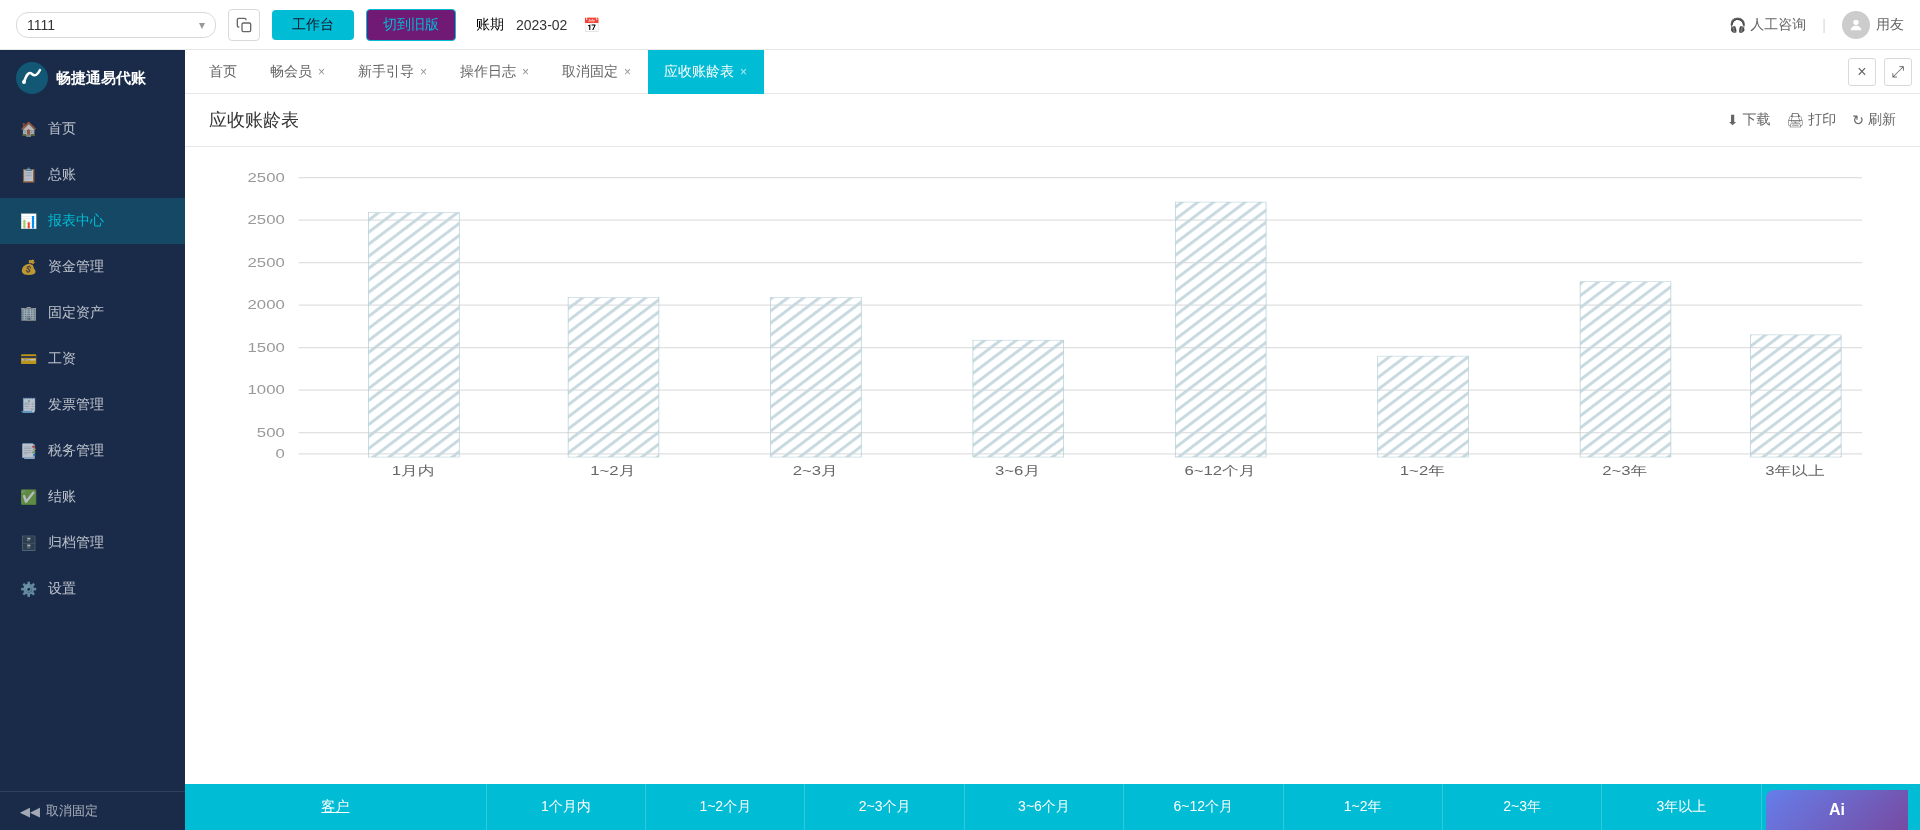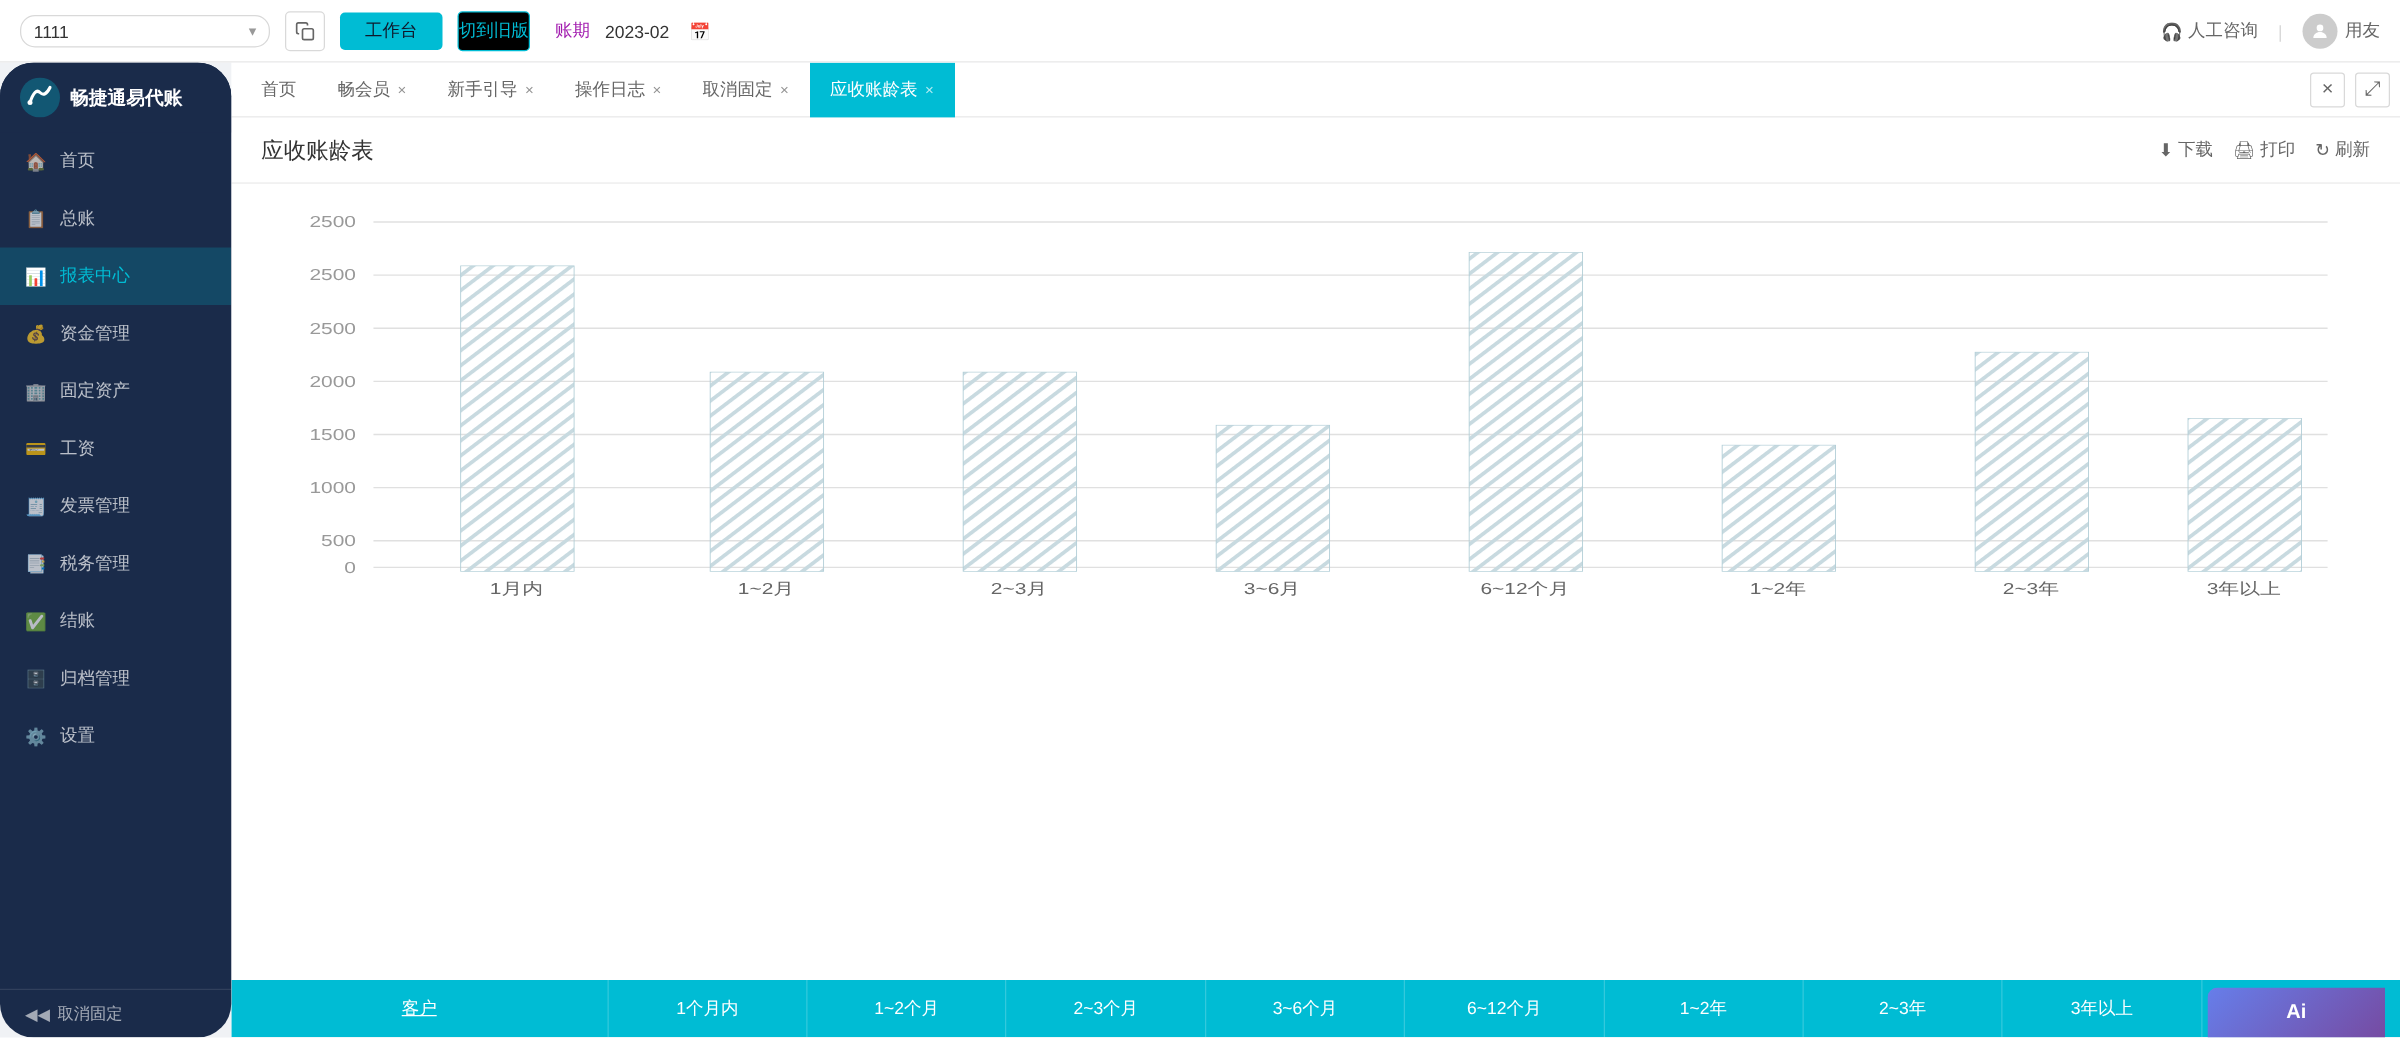--- a/index.html
+++ b/index.html
@@ -11,36 +11,36 @@
       background: #fff; border-bottom: 1px solid #e8e8e8; padding: 0 16px; gap: 12px; flex-shrink: 0;
     }
     .company-selector {
       display: flex; align-items: center; gap: 8px; border: 1px solid #d9d9d9;
       border-radius: 12px; padding: 4px 10px; min-width: 200px; cursor: pointer; background: #fff;
     }
     .company-name { font-size: 14px; color: #333; flex: 1; }
     .chevron-icon { color: #999; font-size: 12px; }
     .copy-icon-btn { width: 32px; height: 32px; border: 1px solid #d9d9d9; border-radius: 4px; display: flex; align-items: center; justify-content: center; cursor: pointer; background: #fff; color: #666; }
     .workbench-btn { background: #00bcd4; color: #0f172a; border: none; border-radius: 4px; padding: 6px 20px; cursor: pointer; font-size: 14px; }
-    .switch-btn { border: 1px solid #00bcd4; color: #00bcd4; background: #000000; border-radius: 4px; padding: 6px 0; cursor: pointer; font-size: 14px; }
-    .period-label { color: #a21caf; font-size: 14px; margin-left: 8px; }
+    .switch-btn { border: 1px solid #00bcd4; color: #00bcd4; background: #701a75; border-radius: 4px; padding: 6px 16px; cursor: pointer; font-size: 14px; }
+    .period-label { color: #000000; font-size: 14px; margin-left: 8px; }
     .period-value { color: #333; font-size: 14px; font-weight: 500; }
     .calendar-icon { color: #00bcd4; margin-left: 4px; cursor: pointer; }
     .header-right { margin-left: auto; display: flex; align-items: center; gap: 16px; }
     .service-btn { display: flex; align-items: center; gap: 4px; color: #666; cursor: pointer; }
     .user-btn { display: flex; align-items: center; gap: 6px; color: #666; cursor: pointer; }
     .avatar { width: 28px; height: 28px; border-radius: 50%; background: #ccc; display: flex; align-items: center; justify-content: center; color: #fff; font-size: 12px; }
     .divider { color: #d9d9d9; }
 
     
     .main-layout { display: flex; flex: 1; overflow: hidden; }
 
     
     .sidebar {
-      width: 185px; background: #1a2b4a; color: #fff; display: flex; flex-direction: column; flex-shrink: 0; overflow-y: auto; position: relative; border-radius: 27px;
+      width: 185px; background: #1a2b4a; color: #fff; display: flex; flex-direction: column; flex-shrink: 0; overflow-y: auto; position: relative;
     }
     .logo-area { display: flex; align-items: center; gap: 8px; padding: 12px 16px; background: #1a2b4a; }
     .logo-icon { width: 32px; height: 32px; }
     .logo-text { color: #fff; font-size: 15px; font-weight: bold; }
     .sidebar-scroll { flex: 1; overflow-y: auto; }
     .sidebar-scroll::-webkit-scrollbar { width: 4px; }
     .sidebar-scroll::-webkit-scrollbar-thumb { background: rgba(255,255,255,0.2); border-radius: 2px; }
     .sidebar-item {
       display: flex; align-items: center; gap: 10px; padding: 14px 20px;
       cursor: pointer; color: rgba(255,255,255,0.7); font-size: 14px; transition: background 0.2s;

